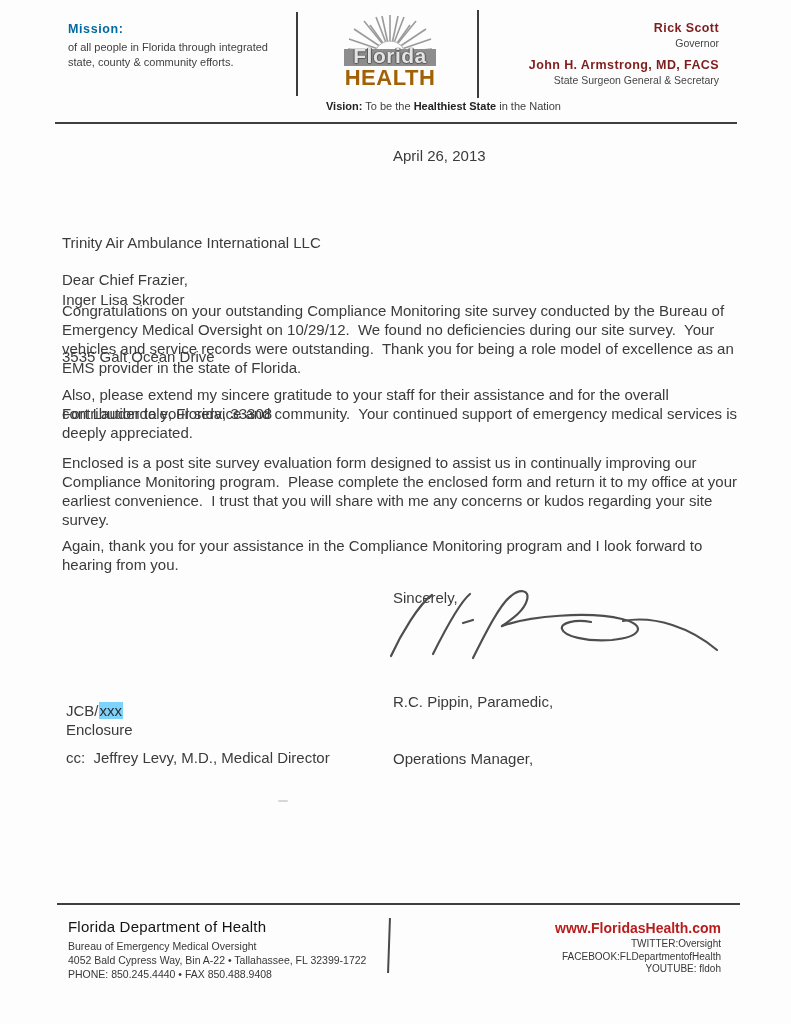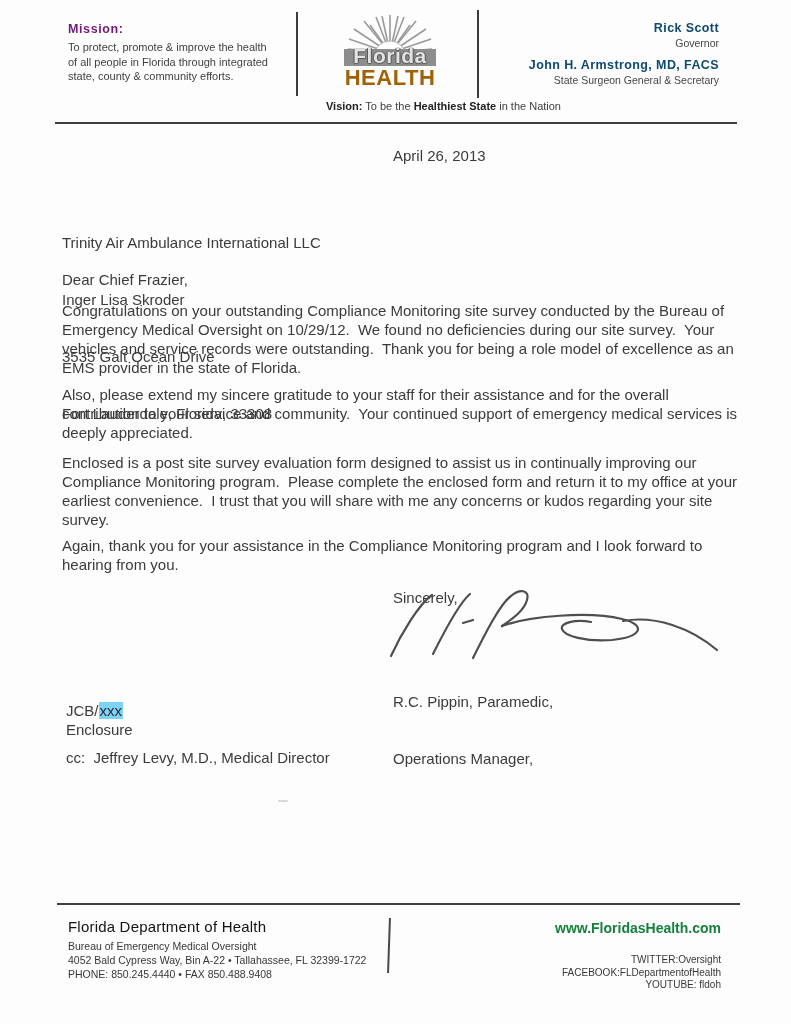--- a/index.html
+++ b/index.html
@@ -8,37 +8,37 @@
     width:791px;height:1024px;
     background:#fdfdfd;
     font-family:"Liberation Sans", sans-serif;
     color:#3b3b3b;
     overflow:hidden;
     margin:0 auto;
   }
   .abs{position:absolute;}
   
   .mission{left:68px;top:22px;width:240px;}
-  .mission-label{font-size:12.5px;font-weight:bold;color:#701a75;letter-spacing:.6px;margin-bottom:4px;}
+  .mission-label{font-size:12.5px;font-weight:bold;color:#0369a1;letter-spacing:.6px;margin-bottom:4px;}
   .mission-line{font-size:11px;line-height:14.5px;color:#3f3f3f;}
   .logo-bar{width:2px;background:#3c3c3c;}
   .bar-left{left:296px;top:12px;height:84px;}
   .bar-right{left:477px;top:10px;height:88px;}
   .logo{left:338px;top:13px;width:104px;text-align:center;}
   .logo-sun{display:block;margin:0 auto;}
   .logo-band{position:relative;background:#8d8d8d;height:17px;width:92px;margin:-8px auto 0 auto;}
   .logo-florida{
     position:relative;top:-4px;
     font-size:21px;font-weight:bold;color:#e3e3e3;
     text-shadow:0 0 1px #5a5a5a, 0 1px 1px #5a5a5a, 1px 0 1px #5a5a5a, -1px 0 1px #5a5a5a;
     letter-spacing:.5px;line-height:21px;
   }
   .logo-health{font-size:22px;font-weight:800;color:#a16207;letter-spacing:.5px;line-height:21px;margin-top:1px;}
   .officials{right:72px;top:21px;text-align:right;}
-  .official-name{font-size:12.5px;font-weight:bold;color:#0c4a6e;letter-spacing:.4px;line-height:15px;}
+  .official-name{font-size:12.5px;font-weight:bold;color:#7f1d1d;letter-spacing:.4px;line-height:15px;}
   .official-title{font-size:10.5px;color:#454545;line-height:14px;margin-bottom:8px;}
   .vision{left:0;top:100px;width:791px;text-align:center;font-size:11px;color:#3f3f3f;white-space:pre-wrap;padding-left:48px;}
   .vision b{color:#222;}
   .rule{background:#3f3f3f;height:2px;}
   .rule-top{left:55px;top:122px;width:682px;}
   .rule-bottom{left:57px;top:903px;width:683px;}
   
   .body-text{font-size:15px;line-height:19px;color:#3b3b3b;white-space:pre-wrap;}
   .date{left:393px;top:146px;}
   .recipient{left:62px;top:195px;}
@@ -52,31 +52,30 @@
   .redacted{background:#7dd3fc;color:#2e2e2e;padding:0 1px;}
   .enclosure{left:66px;top:720px;}
   .cc{left:66px;top:748px;}
   .artifact{left:278px;top:800px;width:10px;height:2px;background:#d7d7d7;border-radius:1px;}
   
   .footer-left{left:68px;top:918px;}
   .footer-title{font-size:15px;font-weight:normal;color:#131313;letter-spacing:.2px;line-height:18px;margin-bottom:3px;}
   .footer-line{font-size:10.5px;line-height:14px;color:#373737;}
   .footer-divider{left:388px;top:918px;height:55px;width:1.5px;background:#4a4a4a;transform:rotate(2deg);}
   .footer-right{right:70px;top:920px;text-align:right;}
-  .footer-site{font-size:14px;font-weight:bold;color:#15803d;line-height:16px;margin-bottom:18px;}
+  .footer-site{font-size:14px;font-weight:bold;color:#b91c1c;line-height:16px;margin-bottom:2px;}
   .footer-social{font-size:10px;line-height:12.5px;color:#373737;}
 </style>
 </head>
 <body>
 
 <div class="page">
 
   <div class="abs mission">
     <div class="mission-label">Mission:</div>
-    <div class="mission-line">To protect, promote &amp; improve the health</div>
     <div class="mission-line">of all people in Florida through integrated</div>
     <div class="mission-line">state, county &amp; community efforts.</div>
   </div>
 
   <div class="abs logo-bar bar-left"></div>
 
   <div class="abs logo">
     <svg class="logo-sun" width="84" height="44" viewBox="0 0 84 44">
       <g stroke="#9a9a9a" stroke-width="1.6">
         <line x1="42" y1="40" x2="42" y2="2"></line>

